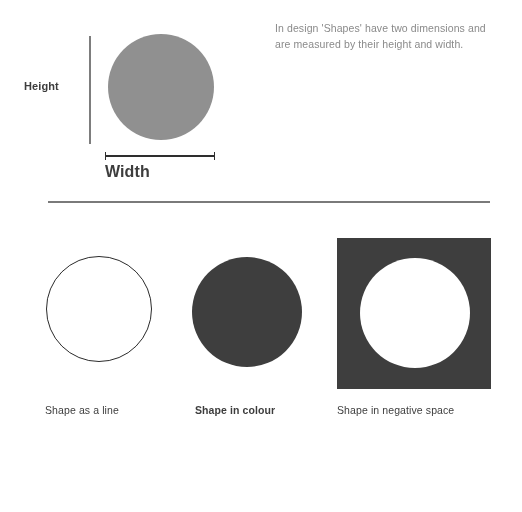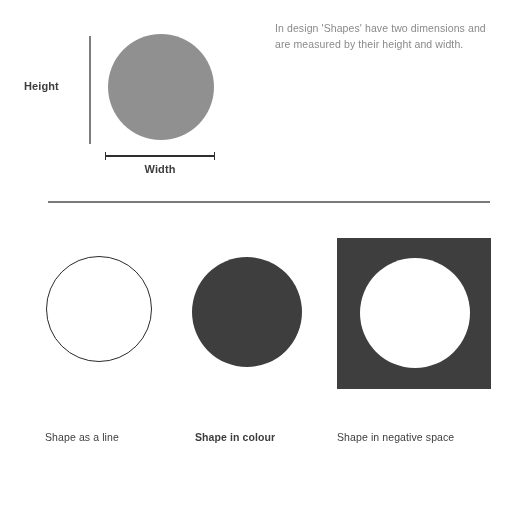--- a/index.html
+++ b/index.html
@@ -69,22 +69,21 @@
     background: #2e2e2e;
   }
   .width-rule::before { left: 0; }
   .width-rule::after  { right: 0; }
 
   .width-label {
     position: absolute;
     left: 105px;
     top: 163px;
     width: 110px;
-    text-align: center;
-    font-size: 11px;
+    font-size: 16px;
     font-weight: bold;
     color: #3d3d3d;
     letter-spacing: 0.1px;
   }
 
   .intro-text {
     position: absolute;
     left: 275px;
     top: 20px;
     width: 212px;
@@ -141,21 +140,21 @@
     top: 20px;
     width: 110px;
     height: 110px;
     border-radius: 50%;
     background: #ffffff;
   }
 
   .caption-row {
     position: absolute;
     left: 0;
-    top: 431px;
+    top: 404px;
     width: 522px;
     height: 16px;
   }
   .caption {
     position: absolute;
     top: 0;
     font-size: 10.5px;
     color: #3d3d3d;
     letter-spacing: 0.1px;
     white-space: nowrap;

